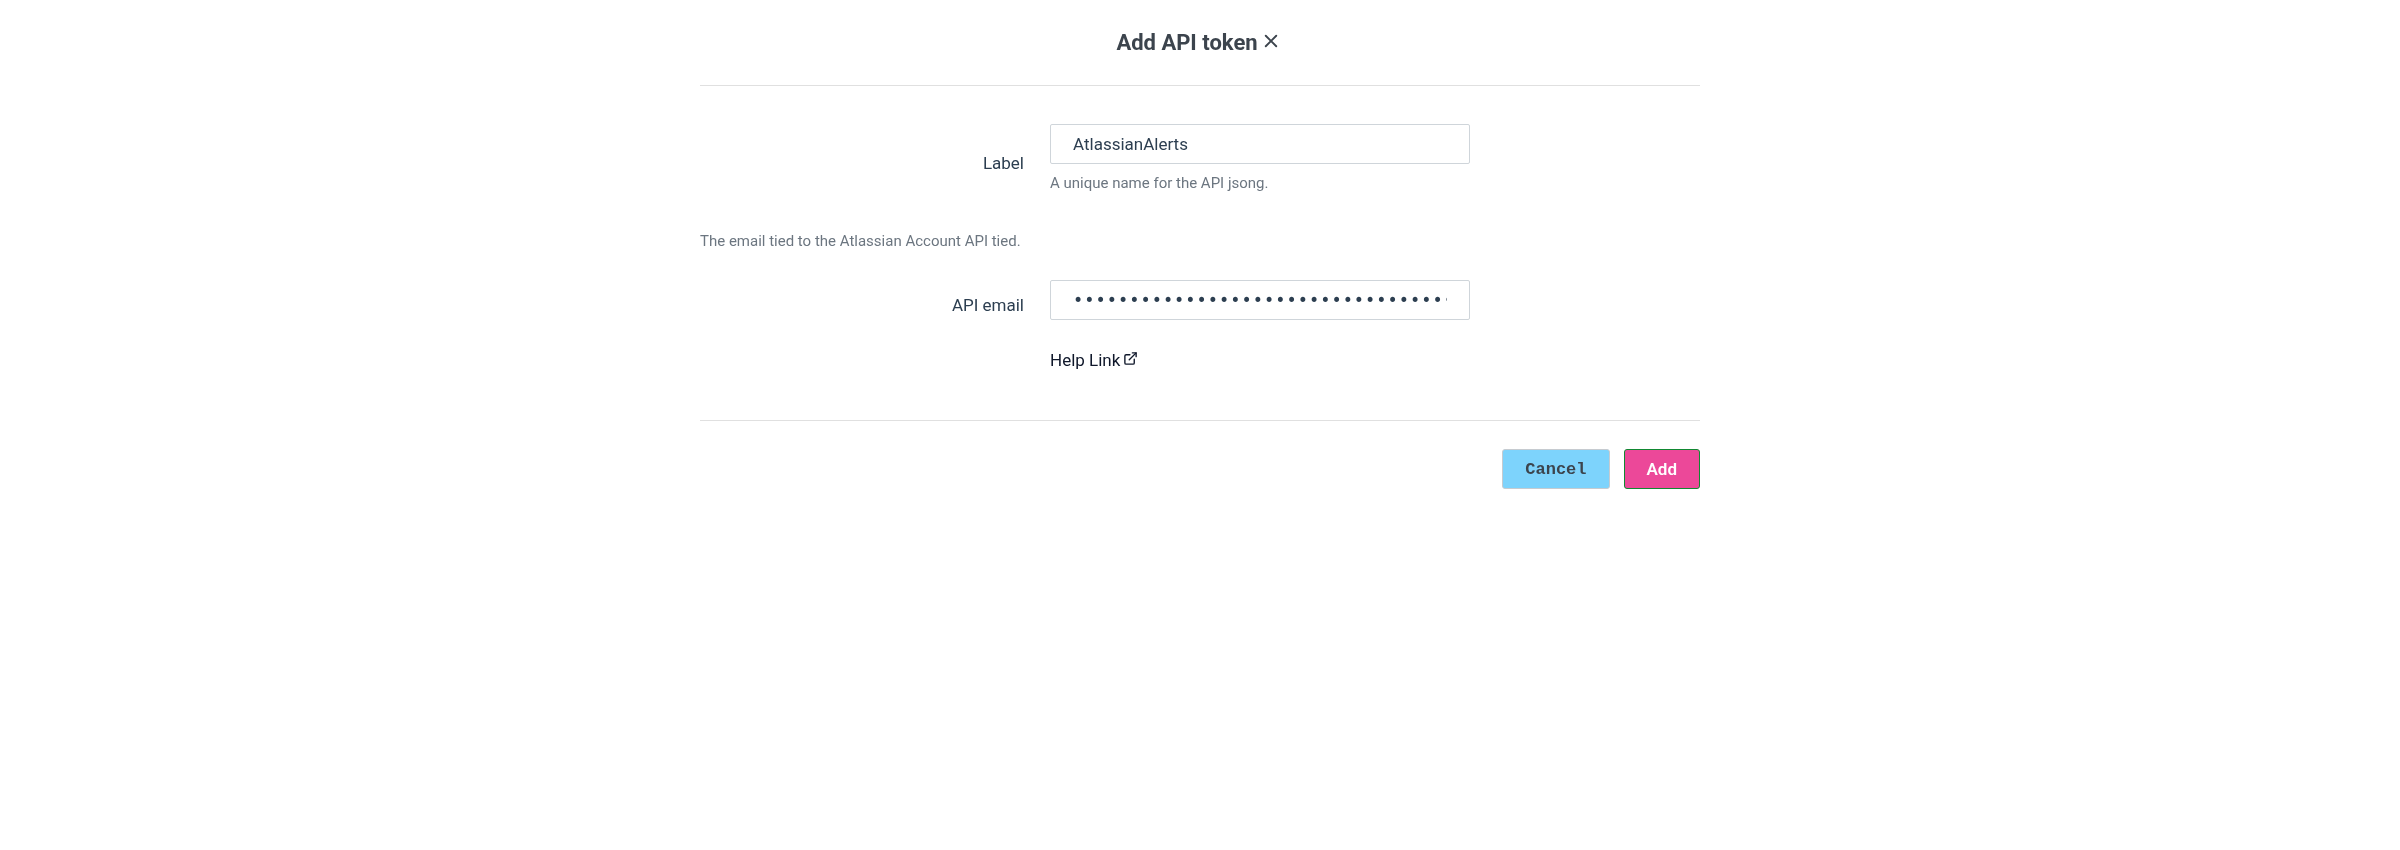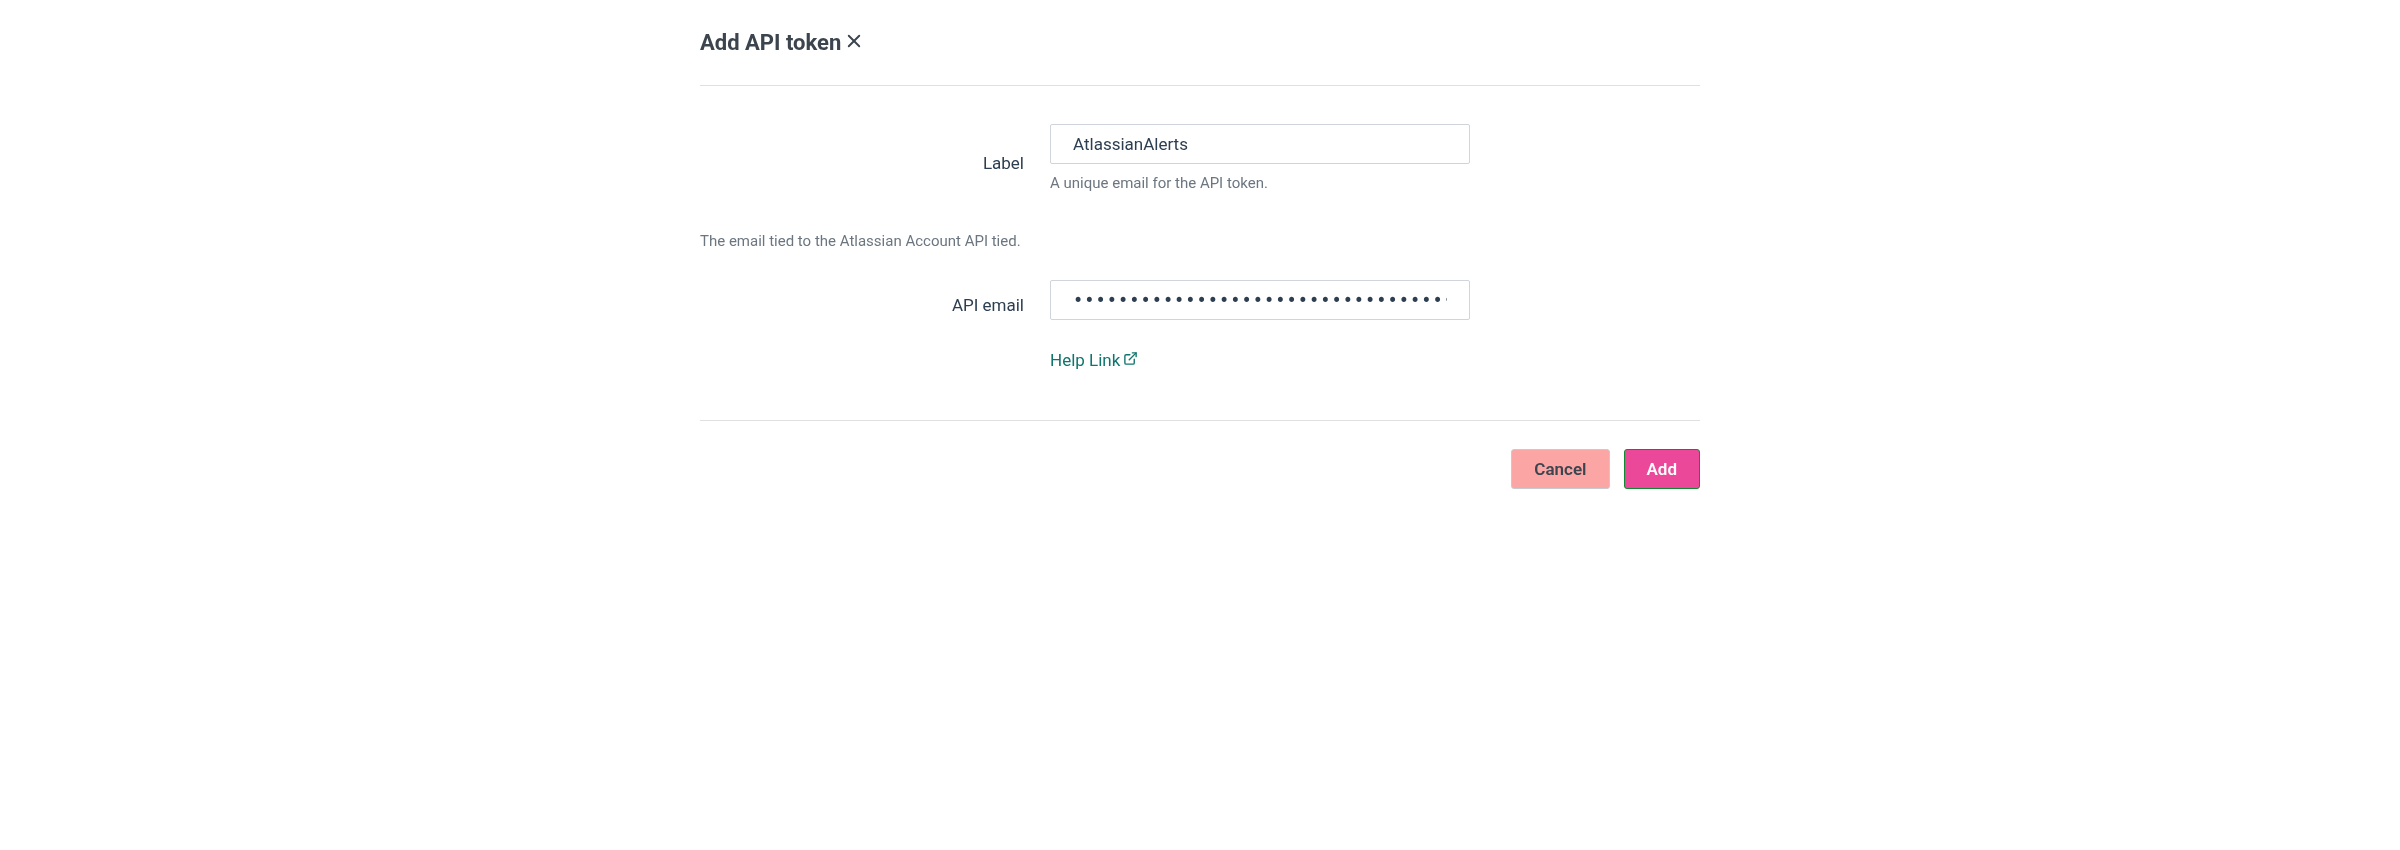--- a/index.html
+++ b/index.html
@@ -13,21 +13,21 @@
       color: #2c3e50;
       font-size: 16px;
     }
     .dialog {
       width: 1000px;
       margin: 0 auto;
       padding: 28px 0 0 0;
     }
     .dialog-header {
       display: flex;
-      justify-content: flex-start;
+      justify-content: center;
       align-items: center;
       padding-bottom: 28px;
       border-bottom: 1px solid #e0e0e0;
     }
     .dialog-title {
       font-size: 22px;
       font-weight: 700;
       color: #3c444d;
     }
     .close-btn {
@@ -84,21 +84,21 @@
       color: #6c7680;
     }
     .help-link-row {
       display: flex;
       margin-top: 24px;
     }
     .help-link-row .form-label {
       width: 350px;
     }
     .help-link {
-      color: #0f766e;
+      color: #0f172a;
       text-decoration: none;
       font-size: 17px;
       display: inline-flex;
       align-items: center;
       gap: 3px;
     }
     .help-link svg {
       width: 15px;
       height: 15px;
     }
@@ -111,23 +111,24 @@
     .btn {
       height: 40px;
       padding: 0 22px;
       font-size: 17px;
       font-weight: 600;
       border-radius: 3px;
       cursor: pointer;
       font-family: inherit;
     }
     .btn-secondary {
-      background: #fca5a5;
+      background: #7dd3fc;
       border: 1px solid #c6cbd0;
       color: #3c444d;
+      font-family: Liberation Mono, monospace;
     }
     .btn-primary {
       background: #ec4899;
       border: 1px solid #118832;
       color: #ffffff;
     }
     .password-dots {
       letter-spacing: 1px;
       font-family: monospace;
     }
@@ -147,21 +148,21 @@
       </span>
     </button>
   </div>
 
   <div class="dialog-body">
 
     <div class="form-row">
       <label class="form-label">Label</label>
       <div class="form-field">
         <input type="text" class="text-input" value="AtlassianAlerts" style="">
-        <div class="help-text">A unique email for the API token.</div>
+        <div class="help-text">A unique name for the API jsong.</div>
       </div>
     </div>
 
     <div class="form-row">
       <div class="form-field">
         <div class="help-text">The email tied to the Atlassian Account API tied.</div>
       </div>
     </div>
 
     <div class="form-row">

